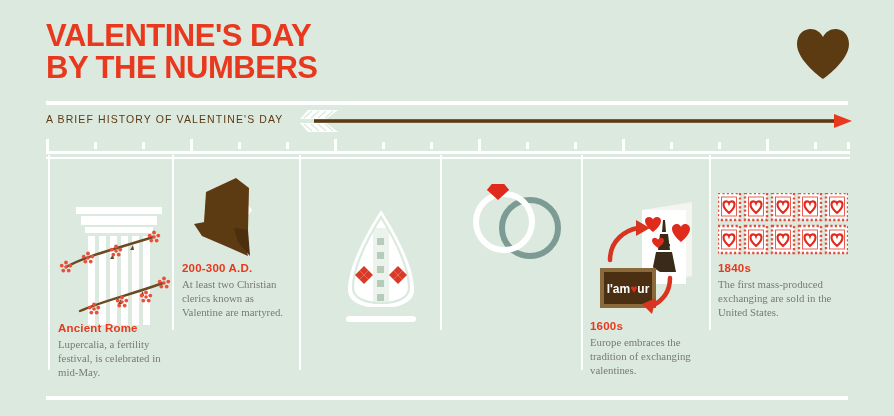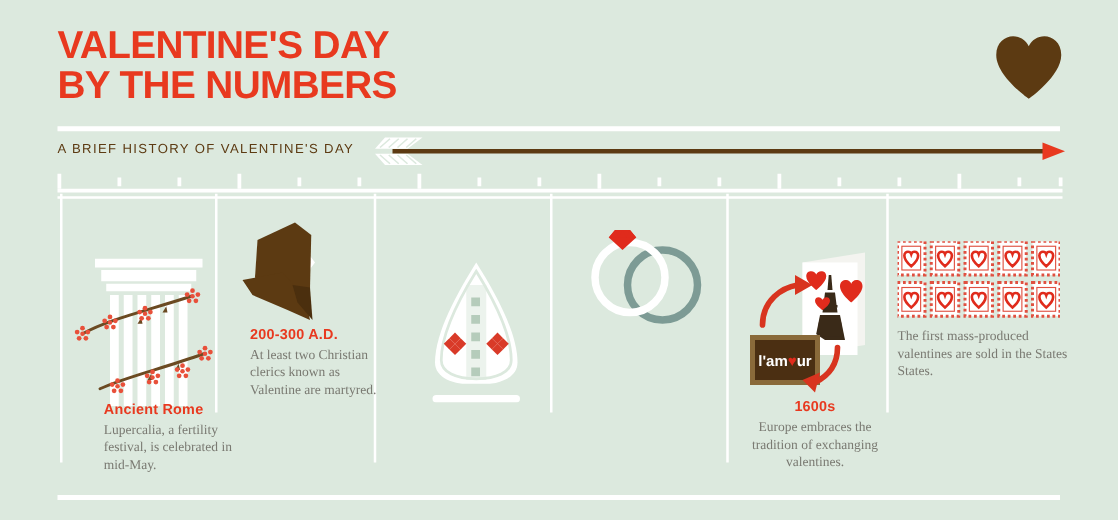--- a/index.html
+++ b/index.html
@@ -209,33 +209,33 @@
       <g transform="translate(106,78)">
           <circle r="1.8"></circle>
           <circle cx="0" cy="-4.5" r="1.9"></circle>
           <circle cx="4.3" cy="-1.4" r="1.9"></circle>
           <circle cx="2.7" cy="3.6" r="1.9"></circle>
           <circle cx="-2.7" cy="3.6" r="1.9"></circle>
           <circle cx="-4.3" cy="-1.4" r="1.9"></circle>
         </g>
     </g>
   </svg>
-  <div class="entry" style="left:58px;top:322px;width:118px;margin-left:25px;">
+  <div class="entry" style="left:58px;top:322px;width:118px;">
     <div class="year">Ancient Rome</div>
     <div class="desc">Lupercalia, a fertility festival, is celebrated in mid-May.</div>
   </div>
 
   <svg class="art" style="left:186px;top:176px;width:90px;height:84px;" viewBox="0 0 90 84">
     <polygon points="56,18 62,38 52,52 44,40" fill="#b9cfcf"></polygon>
     <polygon points="60,26 66,34 60,42 54,36" fill="#ffffff"></polygon>
     <polygon points="20,16 50,2 63,12 62,55 44,64 18,46" fill="#5c3a12"></polygon>
     <polygon points="8,48 40,42 58,62 62,80 44,72 16,60" fill="#5c3a12"></polygon>
     <polygon points="48,52 62,54 64,80 52,66" fill="#4b2f0e"></polygon>
   </svg>
-  <div class="entry" style="left:182px;top:262px;width:112px;margin-left:18px;">
+  <div class="entry" style="left:182px;top:262px;width:112px;">
     <div class="year">200-300 A.D.</div>
     <div class="desc">At least two Christian clerics known as Valentine are martyred.</div>
   </div>
 
   <svg class="art" style="left:340px;top:208px;width:82px;height:114px;" viewBox="0 0 82 114">
     <path d="M41 2 C56 26 74 58 74 82 C74 94 60 100 41 100 C22 100 8 94 8 82 C8 58 26 26 41 2 Z" fill="#ffffff"></path>
     <path d="M41 9 C54 30 69 59 69 80 C69 90 57 95 41 95 C25 95 13 90 13 80 C13 59 28 30 41 9 Z" fill="none" stroke="#dce9de" stroke-width="2.2"></path>
     <rect x="33" y="20" width="16" height="76" fill="#dce9de" opacity="0.55"></rect>
     <g fill="#b5ccbb">
       <rect x="37" y="30" width="7" height="7"></rect>
@@ -302,21 +302,21 @@
     <rect x="8" y="74" width="48" height="32" fill="#4b2f12"></rect>
     <text x="32" y="95" text-anchor="middle" fill="#ffffff" font-family="Liberation Sans, sans-serif" font-size="12" font-weight="bold"><tspan>l'am</tspan><tspan fill="#e02b1c" dx="0">♥</tspan><tspan>ur</tspan></text>
 
     <g fill="none" stroke="#d8341f" stroke-width="4.5" stroke-linecap="round">
       <path d="M14 62 C14 42 30 32 42 30"></path>
       <path d="M74 80 C74 96 64 104 56 108"></path>
     </g>
     <polygon points="40,22 54,30 40,38" fill="#d8341f"></polygon>
     <polygon points="60,100 56,116 46,106" fill="#d8341f"></polygon>
   </svg>
-  <div class="entry" style="left:590px;top:320px;width:124px;text-align:center;">
+  <div class="entry" style="left:590px;top:320px;width:124px;">
     <div class="year">1600s</div>
     <div class="desc">Europe embraces the tradition of exchanging valentines.</div>
   </div>
 
   <svg class="art" style="left:718px;top:193px;width:130px;height:64px;" viewBox="0 0 130 64">
     <defs>
       <g id="stamp">
         <rect x="0" y="0" width="22" height="27" fill="#ffffff" stroke="#e05040" stroke-width="2.4" stroke-dasharray="2.2 2.2"></rect>
         <rect x="3.5" y="4" width="15" height="19" fill="#ffffff" stroke="#e05040" stroke-width="0.9"></rect>
         <path d="M11 20 C11 20 5.5 15.4 5.5 11.6 C5.5 9.4 7 8.4 8.4 8.4 C9.8 8.4 10.7 9.3 11 10.2 C11.3 9.3 12.2 8.4 13.6 8.4 C15 8.4 16.5 9.4 16.5 11.6 C16.5 15.4 11 20 11 20 Z" fill="none" stroke="#e02b1c" stroke-width="2.1"></path>
@@ -327,18 +327,19 @@
     <use href="#stamp" x="54" y="0"></use>
     <use href="#stamp" x="81" y="0"></use>
     <use href="#stamp" x="108" y="0"></use>
     <use href="#stamp" x="0" y="33"></use>
     <use href="#stamp" x="27" y="33"></use>
     <use href="#stamp" x="54" y="33"></use>
     <use href="#stamp" x="81" y="33"></use>
     <use href="#stamp" x="108" y="33"></use>
   </svg>
   <div class="entry" style="left:718px;top:262px;width:136px;">
-    <div class="desc">The first mass-produced valentines are sold in the States States.</div>
+    <div class="year">1840s</div>
+    <div class="desc">The first mass-produced exchanging are sold in the United States.</div>
   </div>
 
   <div class="rule-bottom"></div>
 
 </div>
 
 </body></html>

